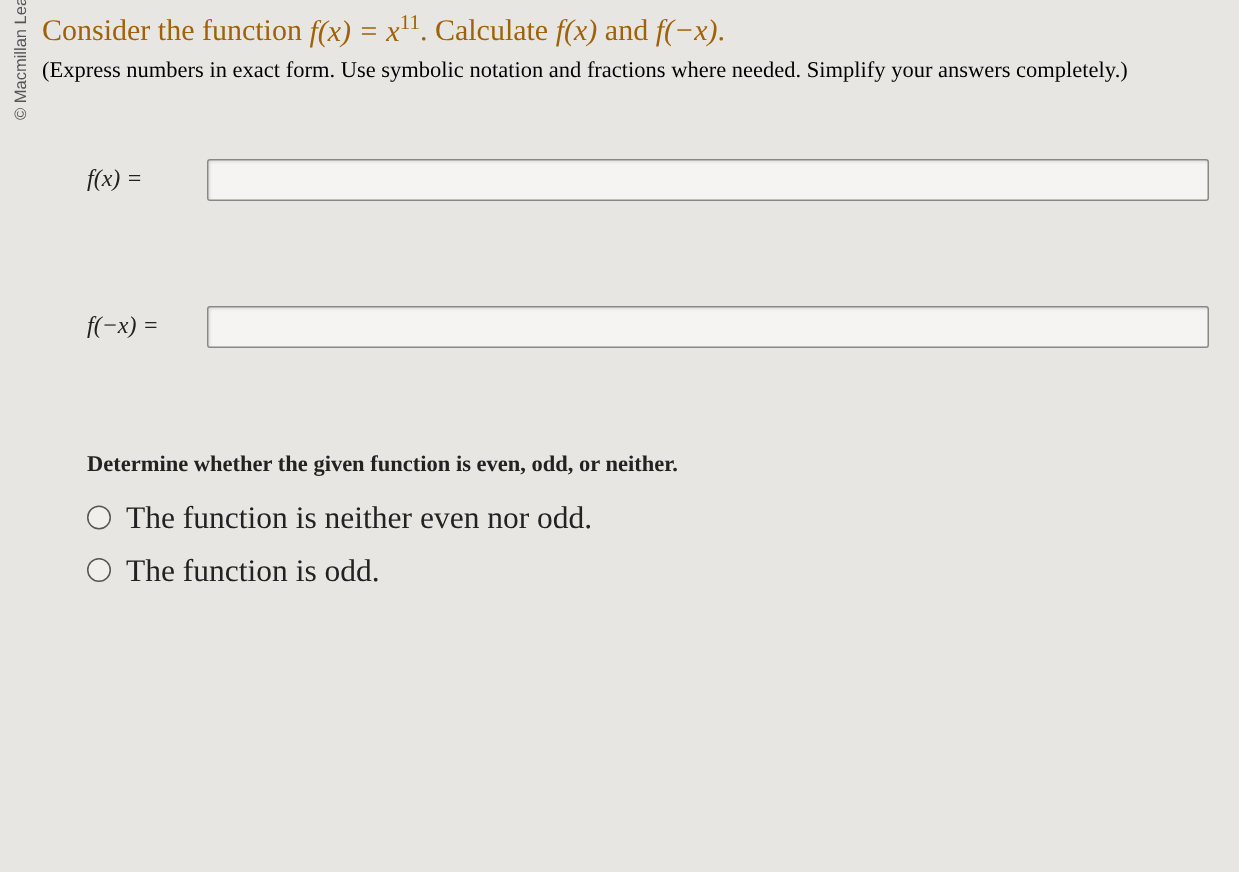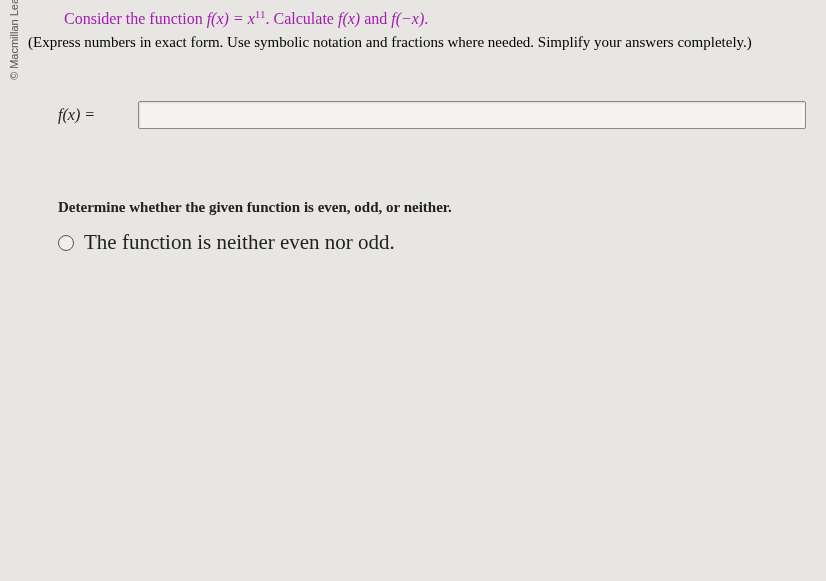--- a/index.html
+++ b/index.html
@@ -23,24 +23,23 @@
       transform-origin: left top;
       font-size: 11px;
       color: #555;
       font-family: Arial, sans-serif;
       white-space: nowrap;
     }
     .content {
       padding: 8px 20px 20px 28px;
     }
     .prompt-text {
-      font-size: 16px;
-      color: #a21caf;
+      font-size: 20px;
+      color: #a16207;
       margin-bottom: 6px;
-      margin-left: 36px;
     }
     .instruction-text {
       font-size: 15px;
       color: #000000;
       margin-bottom: 50px;
     }
     .answer-row {
       display: flex;
       align-items: center;
       margin-bottom: 70px;
@@ -115,25 +114,33 @@
     <span>Consider the function </span><span class="math-exp"><span>f(x) = x</span><span class="math-sup">11</span></span><span>. Calculate </span><span class="math-exp">f(x)</span><span> and </span><span class="math-exp">f(−x)</span><span>.</span>
   </div>
 
   <div class="instruction-text">(Express numbers in exact form. Use symbolic notation and fractions where needed. Simplify your answers completely.)</div>
 
   <div class="answer-row">
     <span class="answer-label">f(x) =</span>
     <input type="text" class="answer-input" value="" style="">
   </div>
 
+  <div class="answer-row">
+    <span class="answer-label">f(−x) =</span>
+    <input type="text" class="answer-input" value="" style="">
+  </div>
 
   <div class="determine-section">
     <div class="determine-prompt">Determine whether the given function is even, odd, or neither.</div>
 
     <div class="radio-row">
       <input type="radio" name="parity" class="radio-input" style="">
       <span class="radio-label">The function is neither even nor odd.</span>
     </div>
 
+    <div class="radio-row">
+      <input type="radio" name="parity" class="radio-input" style="">
+      <span class="radio-label">The function is odd.</span>
+    </div>
 
   </div>
 
 </div>
 
 </body></html>

